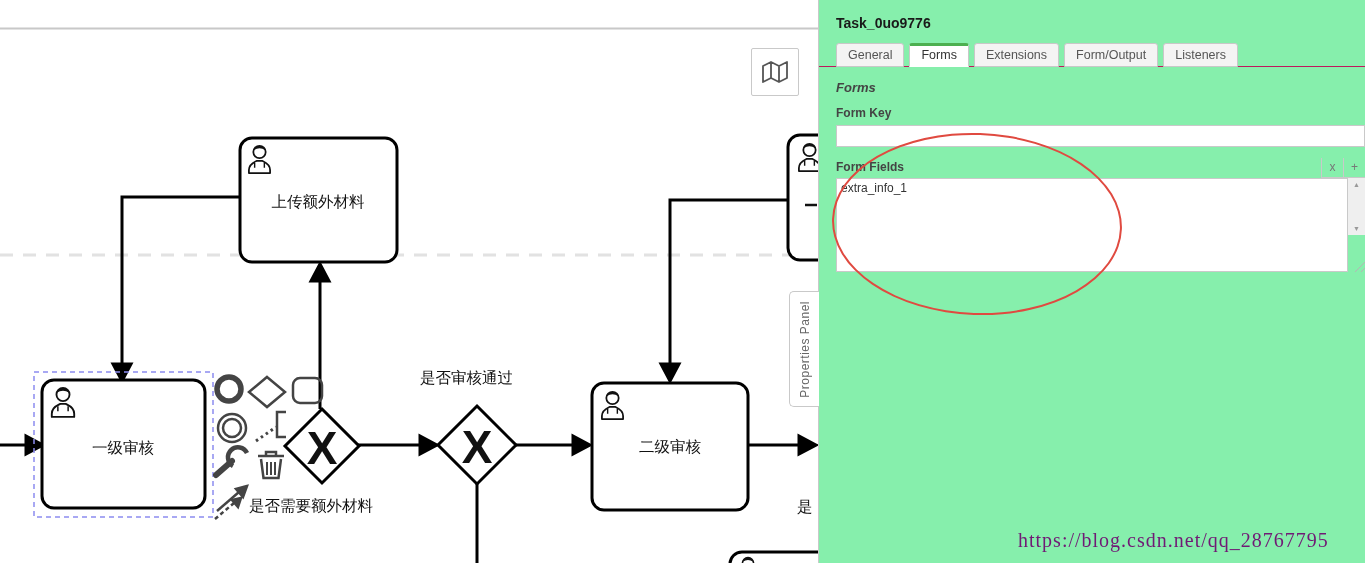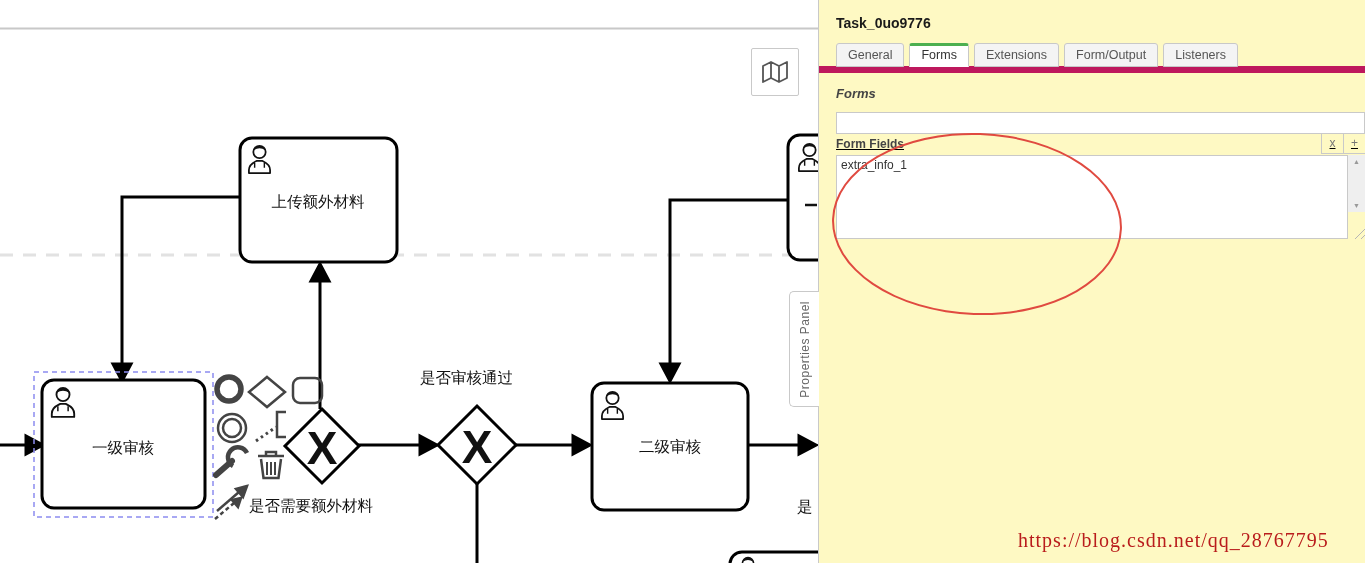--- a/index.html
+++ b/index.html
@@ -15,56 +15,56 @@
     z-index:2;cursor:pointer;}
 
   
   .side-tab{position:absolute;left:789px;top:291px;width:30px;height:116px;box-sizing:border-box;
     background:#fff;border:1px solid #c9c9c9;border-right:none;border-radius:5px 0 0 5px;
     display:flex;align-items:center;justify-content:center;z-index:4;cursor:pointer;}
   .side-tab span{writing-mode:vertical-rl;transform:rotate(180deg);font-size:12px;color:#666;letter-spacing:.5px;}
 
   
   .panel{position:absolute;left:818px;top:0;width:547px;height:563px;box-sizing:border-box;
-    background:#fef9c3;border-left:1px solid #c9c9c9;z-index:3;}
+    background:#86efac;border-left:1px solid #c9c9c9;z-index:3;}
   .panel-title{padding:15px 0 0 17px;font-size:14px;font-weight:bold;color:#1a1a1a;}
   .tabs{display:flex;align-items:flex-end;gap:5px;margin-top:12px;padding-left:17px;
-    border-bottom:7px solid #be185d;}
+    border-bottom:1px solid #be185d;}
   .tab{padding:4px 11px;font-size:12.5px;color:#555;background:#f4f4f4;
     border:1px solid #c8c8c8;border-radius:3px 3px 0 0;margin-bottom:-1px;cursor:pointer;white-space:nowrap;}
   .tab.active{background:#fff;border-top:3px solid #4caf50;border-bottom-color:#fff;padding-top:2px;color:#333;}
   .panel-body{padding:0 0 0 17px;}
   .group-title{margin:13px 0 11px;font-size:13px;font-weight:bold;font-style:italic;color:#444;}
   .field-label{font-size:12px;font-weight:bold;color:#444;}
   .text-input{display:block;margin-top:5px;width:100%;height:22px;box-sizing:border-box;
     border:1px solid #c9c9c9;background:#fff;font-size:12px;padding:0 4px;color:#333;}
-  .ff-header{display:flex;align-items:flex-start;height:21px;text-decoration:underline;}
+  .ff-header{margin-top:10px;display:flex;align-items:center;height:21px;}
   .ff-header .spacer{flex:1;}
   .mini-btn{width:22px;border:none;border-left:1px solid #c9c9c9;border-bottom:1px solid #c9c9c9;
     background:transparent;color:#777;font-size:12px;line-height:19px;padding:0;cursor:pointer;
     font-family:"Liberation Sans",sans-serif;}
-  .ff-body{display:flex;height:84px;}
+  .ff-body{display:flex;height:94px;}
   .ff-list{flex:1;background:#fff;border:1px solid #c9c9c9;box-sizing:border-box;
     padding:2px 4px;font-size:12px;color:#333;line-height:15px;overflow:hidden;}
   .ff-item{cursor:default;}
   .ff-scroll{width:17px;display:flex;flex-direction:column;}
   .scroll-strip{height:57px;background:#efefef;display:flex;flex-direction:column;
     justify-content:space-between;align-items:center;font-size:7px;color:#999;
     padding:3px 0;box-sizing:border-box;}
   .scroll-strip span{cursor:pointer;}
   .grip{margin-top:auto;align-self:flex-end;width:13px;height:13px;cursor:nwse-resize;
     background:repeating-linear-gradient(135deg,transparent 0 3px,#b5b5b5 3px 4px);
     clip-path:polygon(100% 0,100% 100%,0 100%);}
 
   
   .red-ellipse{position:absolute;left:832px;top:133px;width:286px;height:178px;
     border:2px solid #e04a40;border-radius:50%;transform:rotate(2deg);
     z-index:6;pointer-events:none;}
   .watermark{position:absolute;left:1018px;top:529px;z-index:7;pointer-events:none;
-    font-family:"Liberation Serif",serif;font-size:20px;letter-spacing:1px;color:#b91c1c;}
+    font-family:"Liberation Serif",serif;font-size:20px;letter-spacing:1px;color:#701a75;}
 </style>
 </head>
 <body>
 
 <div id="stage">
 
   <svg id="canvas-svg" width="818" height="563" viewBox="0 0 818 563">
     <defs>
       <symbol id="person" viewBox="0 0 30 34">
         <circle cx="15" cy="9" r="7" fill="#fff" stroke="#111" stroke-width="2"></circle>
@@ -202,20 +202,21 @@
       <div class="tab">General</div>
       <div class="tab active">Forms</div>
       <div class="tab">Extensions</div>
       <div class="tab">Form/Output</div>
       <div class="tab">Listeners</div>
     </div>
 
     <div class="panel-body">
       <div class="group-title">Forms</div>
 
+      <div class="field-label">Form Key</div>
       <input class="text-input" type="text" value="" style="">
 
       <div class="ff-header">
         <span class="field-label" style="line-height:21px;">Form Fields</span>
         <span class="spacer"></span>
         <button class="mini-btn">x</button>
         <button class="mini-btn">+</button>
       </div>
 
       <div class="ff-body">

